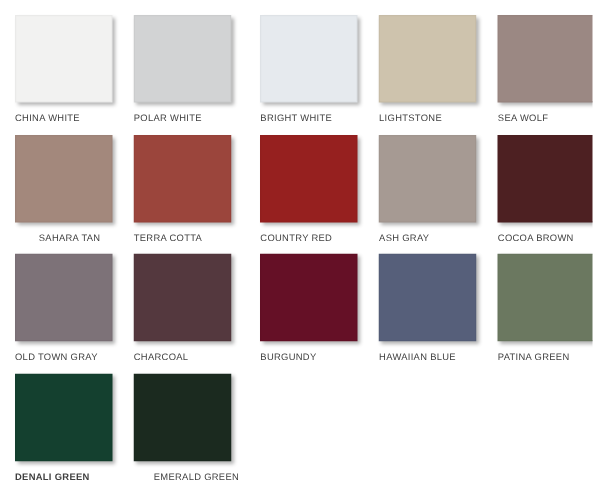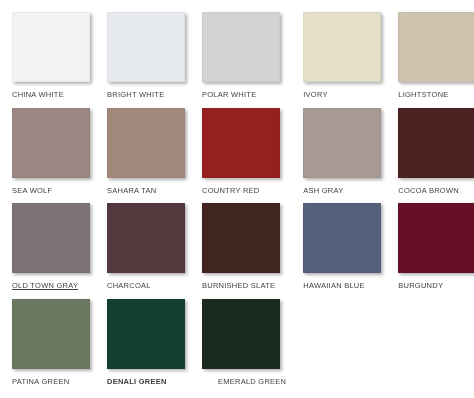--- a/index.html
+++ b/index.html
@@ -55,74 +55,70 @@
 </style>
 </head>
 <body style="background-color: rgb(255, 255, 255);">
 
 <div id="palette-grid">
     <div class="swatch-cell">
       <div class="swatch-chip" style="background-color: rgb(242, 242, 241);"></div>
       <div class="swatch-label" style="color: rgb(63, 63, 63);">CHINA WHITE</div>
     </div>
     <div class="swatch-cell">
-      <div class="swatch-chip" style="background-color: rgb(230, 234, 238);"></div>
-      <div class="swatch-label" style="color: rgb(63, 63, 63);">BRIGHT WHITE</div>
-    </div>
-    <div class="swatch-cell">
       <div class="swatch-chip" style="background-color: rgb(210, 211, 212);"></div>
       <div class="swatch-label" style="color: rgb(63, 63, 63);">POLAR WHITE</div>
     </div>
     <div class="swatch-cell">
-      <div class="swatch-chip" style="background-color: rgb(227, 223, 201);"></div>
-      <div class="swatch-label" style="color: rgb(63, 63, 63);">IVORY</div>
+      <div class="swatch-chip" style="background-color: rgb(230, 234, 238);"></div>
+      <div class="swatch-label" style="color: rgb(63, 63, 63);">BRIGHT WHITE</div>
     </div>
     <div class="swatch-cell">
       <div class="swatch-chip" style="background-color: rgb(206, 195, 173);"></div>
       <div class="swatch-label" style="color: rgb(63, 63, 63);">LIGHTSTONE</div>
     </div>
     <div class="swatch-cell">
       <div class="swatch-chip" style="background-color: rgb(155, 136, 131);"></div>
       <div class="swatch-label" style="color: rgb(63, 63, 63);">SEA WOLF</div>
     </div>
     <div class="swatch-cell">
       <div class="swatch-chip" style="background-color: rgb(163, 136, 124);"></div>
-      <div class="swatch-label" style="color: rgb(63, 63, 63);">SAHARA TAN</div>
+      <div class="swatch-label" style="color: rgb(63, 63, 63); margin-left: 19px;">SAHARA TAN</div>
+    </div>
+    <div class="swatch-cell">
+      <div class="swatch-chip" style="background-color: rgb(155, 69, 60);"></div>
+      <div class="swatch-label" style="color: rgb(63, 63, 63);">TERRA COTTA</div>
     </div>
     <div class="swatch-cell">
       <div class="swatch-chip" style="background-color: rgb(150, 32, 31);"></div>
       <div class="swatch-label" style="color: rgb(63, 63, 63);">COUNTRY RED</div>
     </div>
     <div class="swatch-cell">
       <div class="swatch-chip" style="background-color: rgb(166, 154, 147);"></div>
       <div class="swatch-label" style="color: rgb(63, 63, 63);">ASH GRAY</div>
     </div>
     <div class="swatch-cell">
       <div class="swatch-chip" style="background-color: rgb(77, 32, 34);"></div>
       <div class="swatch-label" style="color: rgb(63, 63, 63);">COCOA BROWN</div>
     </div>
     <div class="swatch-cell">
       <div class="swatch-chip" style="background-color: rgb(125, 114, 120);"></div>
-      <div class="swatch-label" style="color: rgb(63, 63, 63); text-decoration: underline;">OLD TOWN GRAY</div>
+      <div class="swatch-label" style="color: rgb(63, 63, 63);">OLD TOWN GRAY</div>
     </div>
     <div class="swatch-cell">
       <div class="swatch-chip" style="background-color: rgb(84, 56, 62);"></div>
       <div class="swatch-label" style="color: rgb(63, 63, 63);">CHARCOAL</div>
     </div>
     <div class="swatch-cell">
-      <div class="swatch-chip" style="background-color: rgb(65, 37, 32);"></div>
-      <div class="swatch-label" style="color: rgb(63, 63, 63);">BURNISHED SLATE</div>
+      <div class="swatch-chip" style="background-color: rgb(101, 16, 38);"></div>
+      <div class="swatch-label" style="color: rgb(63, 63, 63);">BURGUNDY</div>
     </div>
     <div class="swatch-cell">
       <div class="swatch-chip" style="background-color: rgb(86, 95, 122);"></div>
       <div class="swatch-label" style="color: rgb(63, 63, 63);">HAWAIIAN BLUE</div>
-    </div>
-    <div class="swatch-cell">
-      <div class="swatch-chip" style="background-color: rgb(101, 16, 38);"></div>
-      <div class="swatch-label" style="color: rgb(63, 63, 63);">BURGUNDY</div>
     </div>
     <div class="swatch-cell">
       <div class="swatch-chip" style="background-color: rgb(107, 120, 96);"></div>
       <div class="swatch-label" style="color: rgb(63, 63, 63);">PATINA GREEN</div>
     </div>
     <div class="swatch-cell">
       <div class="swatch-chip" style="background-color: rgb(20, 64, 47);"></div>
       <div class="swatch-label" style="color: rgb(63, 63, 63); font-weight: bold;">DENALI GREEN</div>
     </div>
     <div class="swatch-cell">

